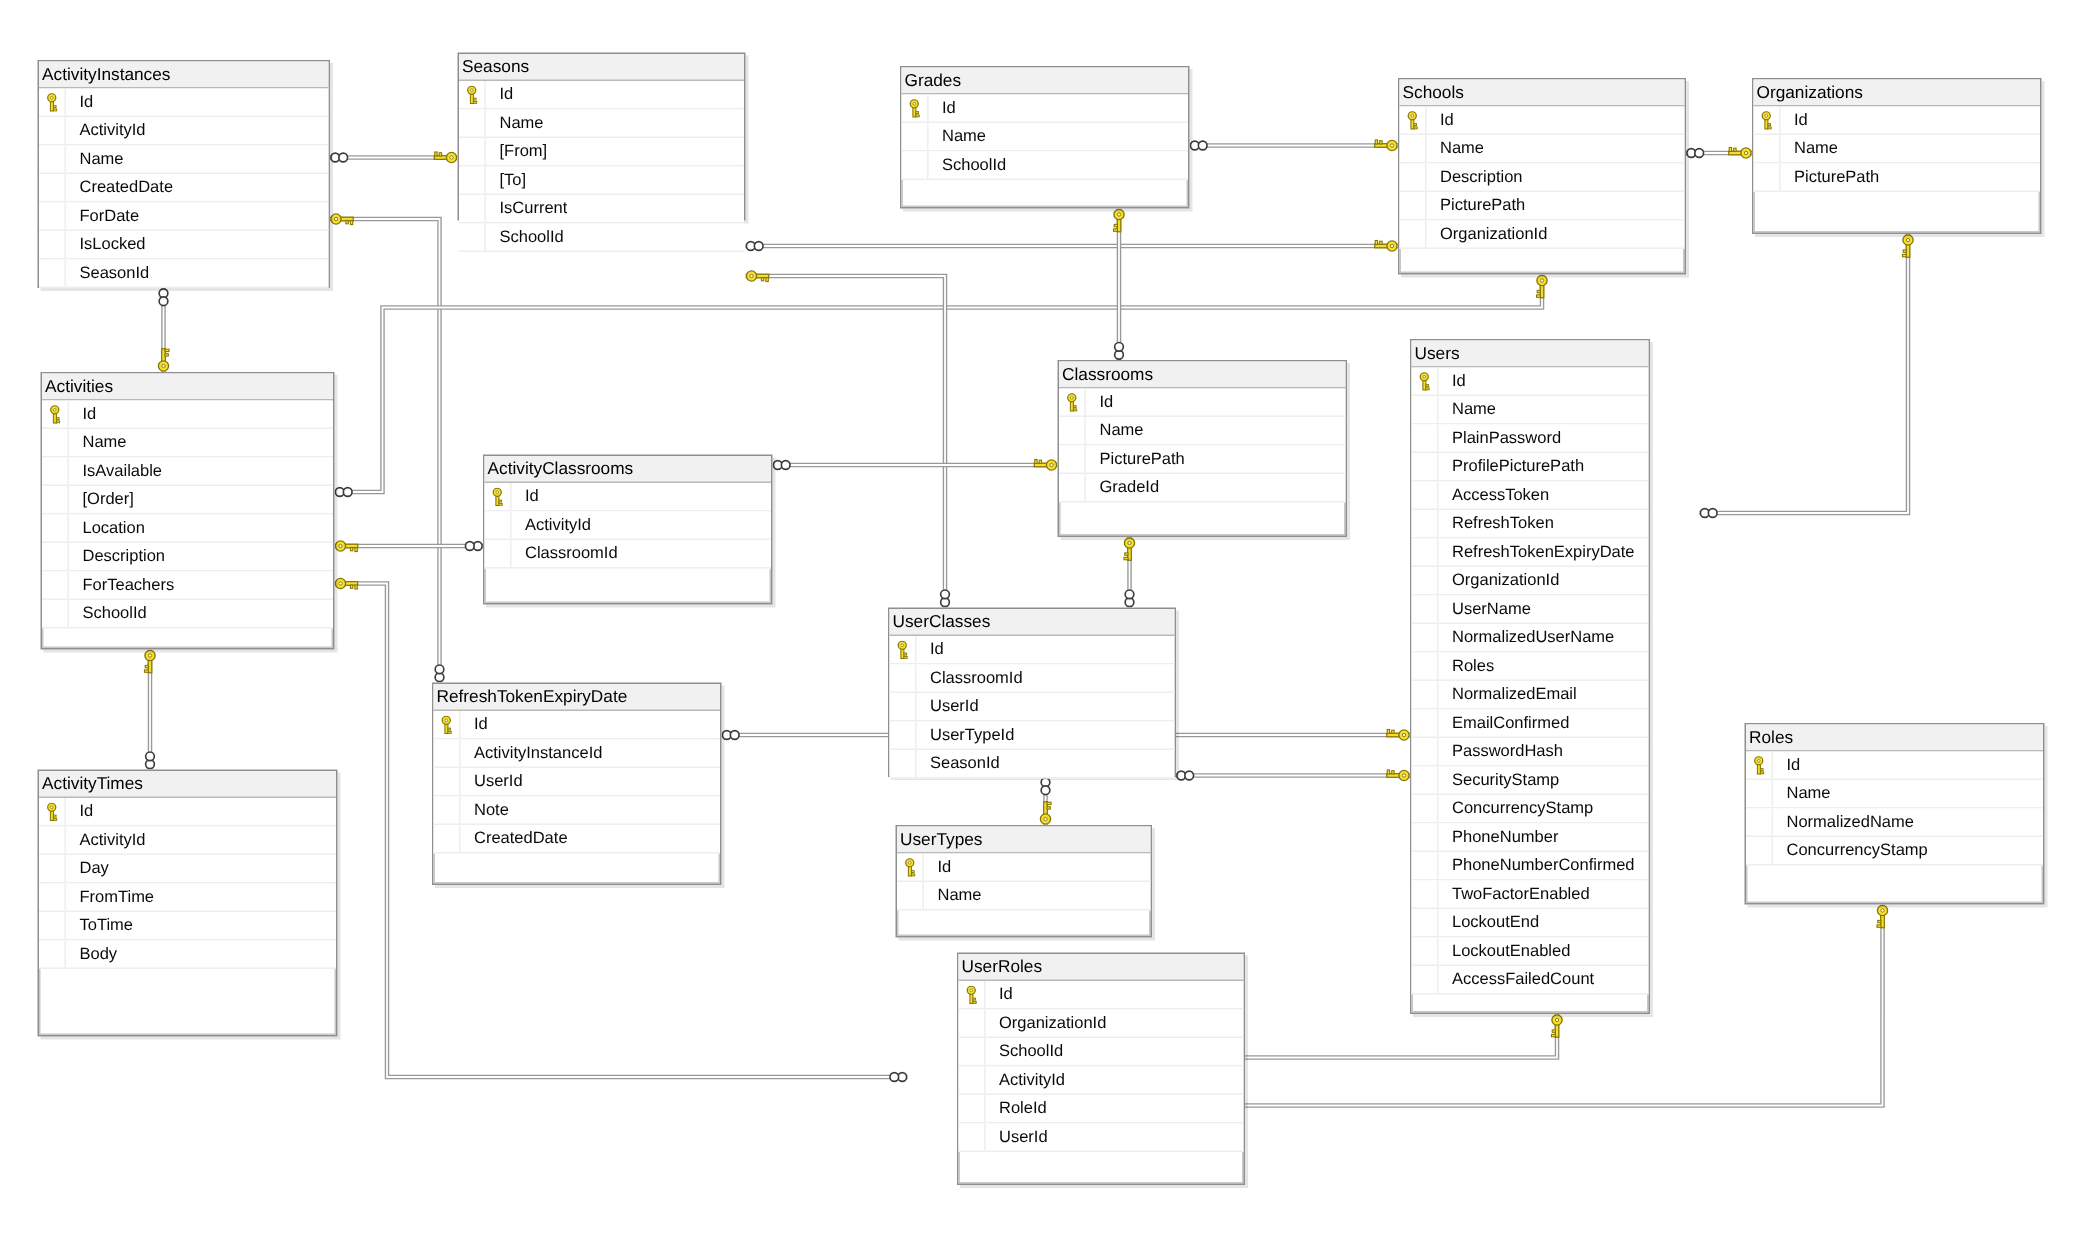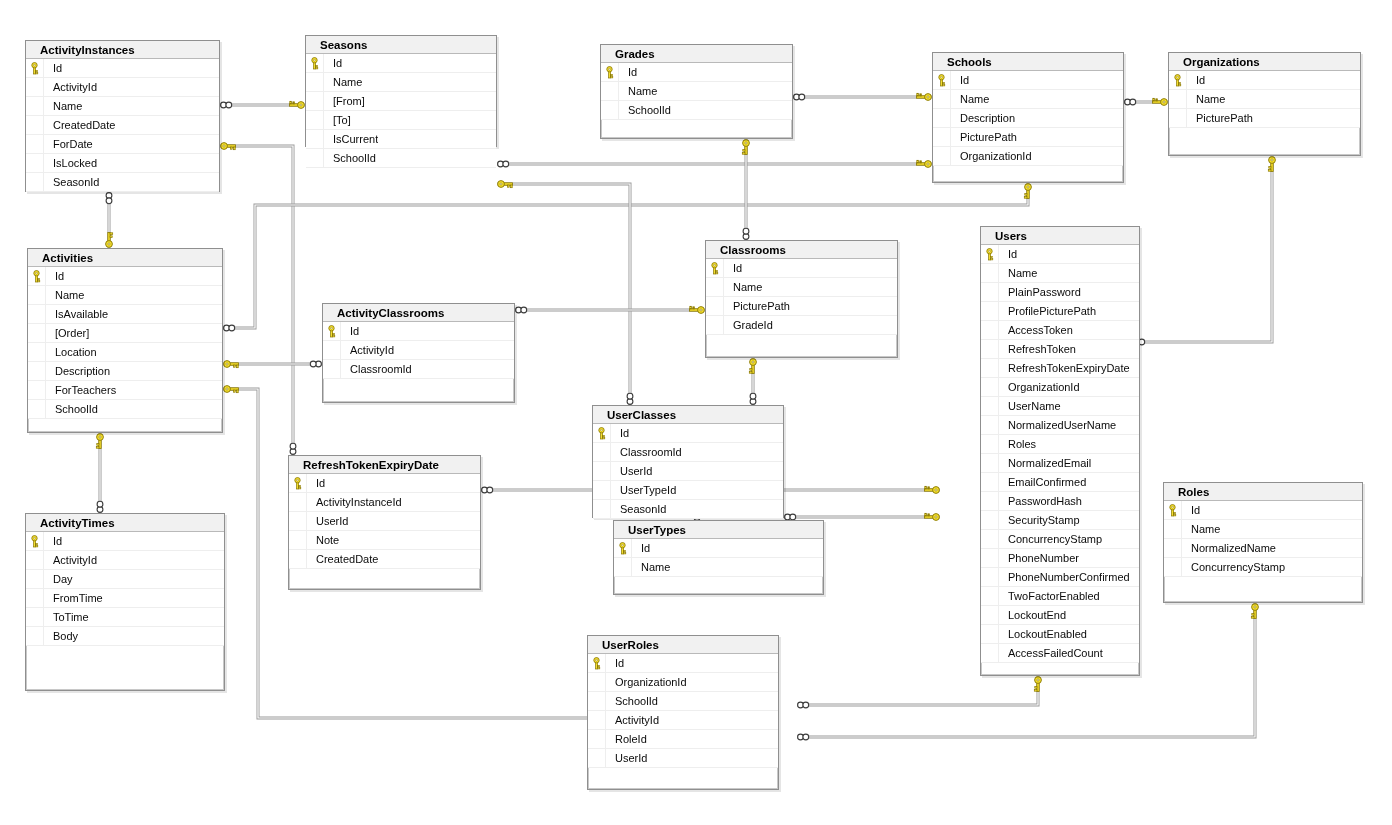--- a/index.html
+++ b/index.html
@@ -8,22 +8,22 @@
   #rel-layer{position:absolute;left:0;top:0;z-index:1;}
   .db-table{
     position:absolute;z-index:2;background:#ffffff;
     border:1px solid #8f8f8f;
     box-shadow:0 0 0 1px #c8c8c8 inset, 2px 2px 0 rgba(0,0,0,0.10);
     box-sizing:border-box;
   }
   .db-table-header{
     height:18px;line-height:17px;background:#f1f1f1;
     border-bottom:1px solid #b9b9b9;
-    font-size:11.5px;font-weight:bold;color:#000;
-    padding:1px 4px 0 14px;white-space:nowrap;overflow:hidden;
+    font-size:11.5px;font-weight:normal;color:#000;
+    padding:1px 4px 0 2px;white-space:nowrap;overflow:hidden;
     box-sizing:border-box;cursor:default;
   }
   .db-rows{position:relative;}
   .db-row{
     height:19px;display:flex;align-items:stretch;
     border-bottom:1px solid #eeeeee;box-sizing:border-box;
     background:#ffffff;cursor:default;
   }
   .db-gutter{
     width:18px;flex:0 0 18px;border-right:1px solid #eeeeee;
@@ -594,21 +594,21 @@
           <div class="db-row">
             <div class="db-gutter"></div>
             <div class="db-fieldname">PicturePath</div>
           </div>
           <div class="db-row">
             <div class="db-gutter"></div>
             <div class="db-fieldname">GradeId</div>
           </div>
         </div>
       </div>
-      <div class="db-table" style="left: 940px; top: 226px; width: 160px; height: 450px; margin-left: 40px;">
+      <div class="db-table" style="left: 940px; top: 226px; width: 160px; height: 450px;">
         <div class="db-table-header">Users</div>
         <div class="db-rows">
           <div class="db-row">
             <div class="db-gutter">
               <svg width="9" height="13" viewBox="0 0 9 13">
     <rect x="3.6" y="5" width="2" height="7" fill="#f5df2e" stroke="#867500" stroke-width="0.7"></rect>
     <rect x="5.6" y="8.4" width="1.8" height="1.3" fill="#f5df2e" stroke="#867500" stroke-width="0.6"></rect>
     <rect x="5.6" y="10.6" width="2.2" height="1.3" fill="#f5df2e" stroke="#867500" stroke-width="0.6"></rect>
     <circle cx="4.5" cy="3.2" r="2.7" fill="#f5df2e" stroke="#867500" stroke-width="0.8"></circle>
     <circle cx="4.5" cy="3.2" r="0.9" fill="#ffffff" stroke="#867500" stroke-width="0.5"></circle>
@@ -761,42 +761,42 @@
           <div class="db-row">
             <div class="db-gutter"></div>
             <div class="db-fieldname">UserTypeId</div>
           </div>
           <div class="db-row">
             <div class="db-gutter"></div>
             <div class="db-fieldname">SeasonId</div>
           </div>
         </div>
       </div>
-      <div class="db-table" style="left: 597px; top: 520px; width: 211px; height: 75px; margin-left: 16px;">
+      <div class="db-table" style="left: 597px; top: 550px; width: 171px; height: 75px;">
         <div class="db-table-header">UserTypes</div>
         <div class="db-rows">
           <div class="db-row">
             <div class="db-gutter">
               <svg width="9" height="13" viewBox="0 0 9 13">
     <rect x="3.6" y="5" width="2" height="7" fill="#f5df2e" stroke="#867500" stroke-width="0.7"></rect>
     <rect x="5.6" y="8.4" width="1.8" height="1.3" fill="#f5df2e" stroke="#867500" stroke-width="0.6"></rect>
     <rect x="5.6" y="10.6" width="2.2" height="1.3" fill="#f5df2e" stroke="#867500" stroke-width="0.6"></rect>
     <circle cx="4.5" cy="3.2" r="2.7" fill="#f5df2e" stroke="#867500" stroke-width="0.8"></circle>
     <circle cx="4.5" cy="3.2" r="0.9" fill="#ffffff" stroke="#867500" stroke-width="0.5"></circle>
   </svg>
             </div>
             <div class="db-fieldname">Id</div>
           </div>
           <div class="db-row">
             <div class="db-gutter"></div>
             <div class="db-fieldname">Name</div>
           </div>
         </div>
       </div>
-      <div class="db-table" style="left: 587px; top: 635px; width: 192px; height: 155px;">
+      <div class="db-table" style="left: 638px; top: 635px; width: 192px; height: 155px;">
         <div class="db-table-header">UserRoles</div>
         <div class="db-rows">
           <div class="db-row">
             <div class="db-gutter">
               <svg width="9" height="13" viewBox="0 0 9 13">
     <rect x="3.6" y="5" width="2" height="7" fill="#f5df2e" stroke="#867500" stroke-width="0.7"></rect>
     <rect x="5.6" y="8.4" width="1.8" height="1.3" fill="#f5df2e" stroke="#867500" stroke-width="0.6"></rect>
     <rect x="5.6" y="10.6" width="2.2" height="1.3" fill="#f5df2e" stroke="#867500" stroke-width="0.6"></rect>
     <circle cx="4.5" cy="3.2" r="2.7" fill="#f5df2e" stroke="#867500" stroke-width="0.8"></circle>
     <circle cx="4.5" cy="3.2" r="0.9" fill="#ffffff" stroke="#867500" stroke-width="0.5"></circle>

